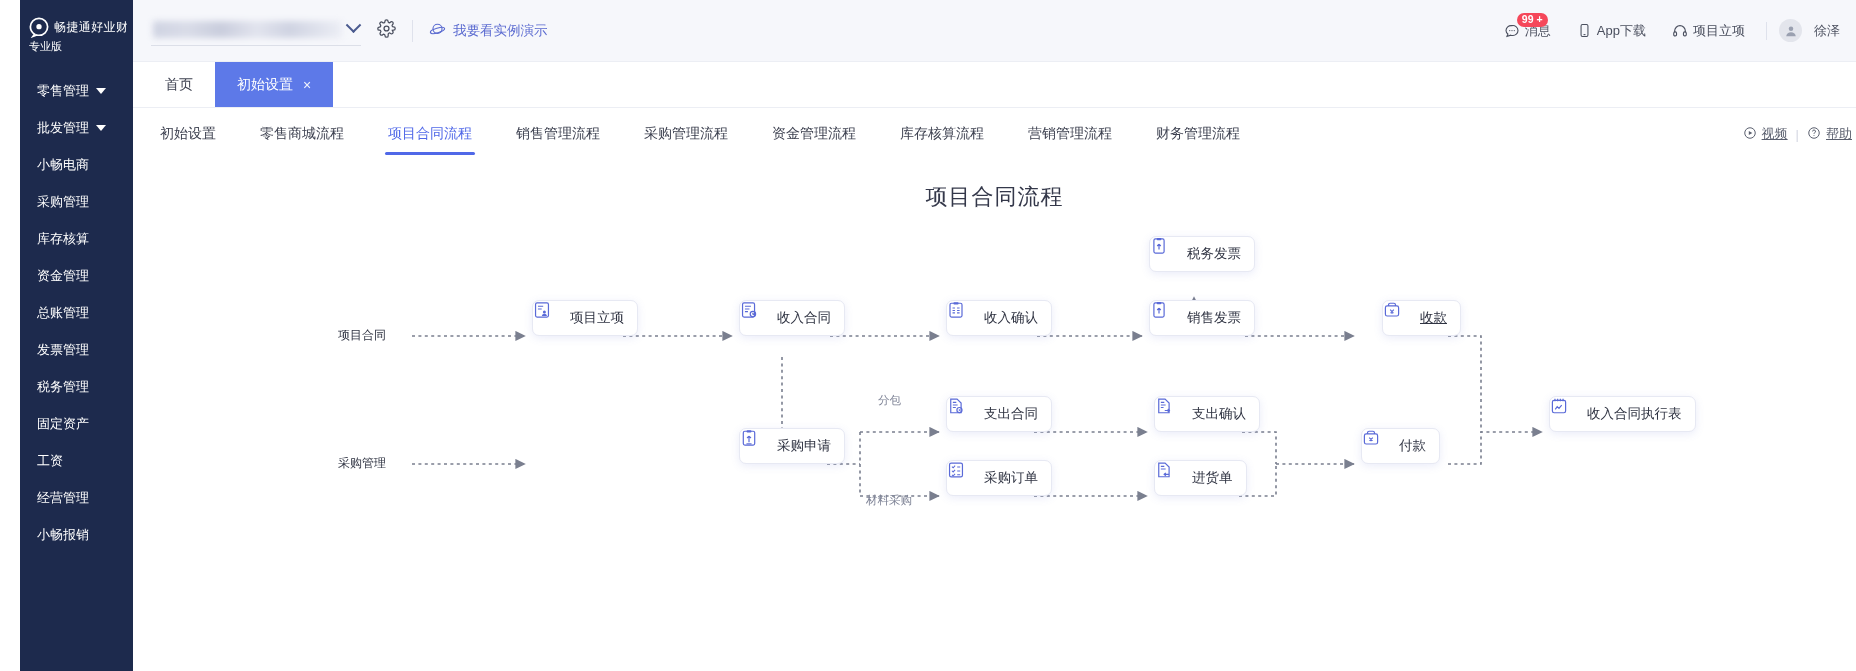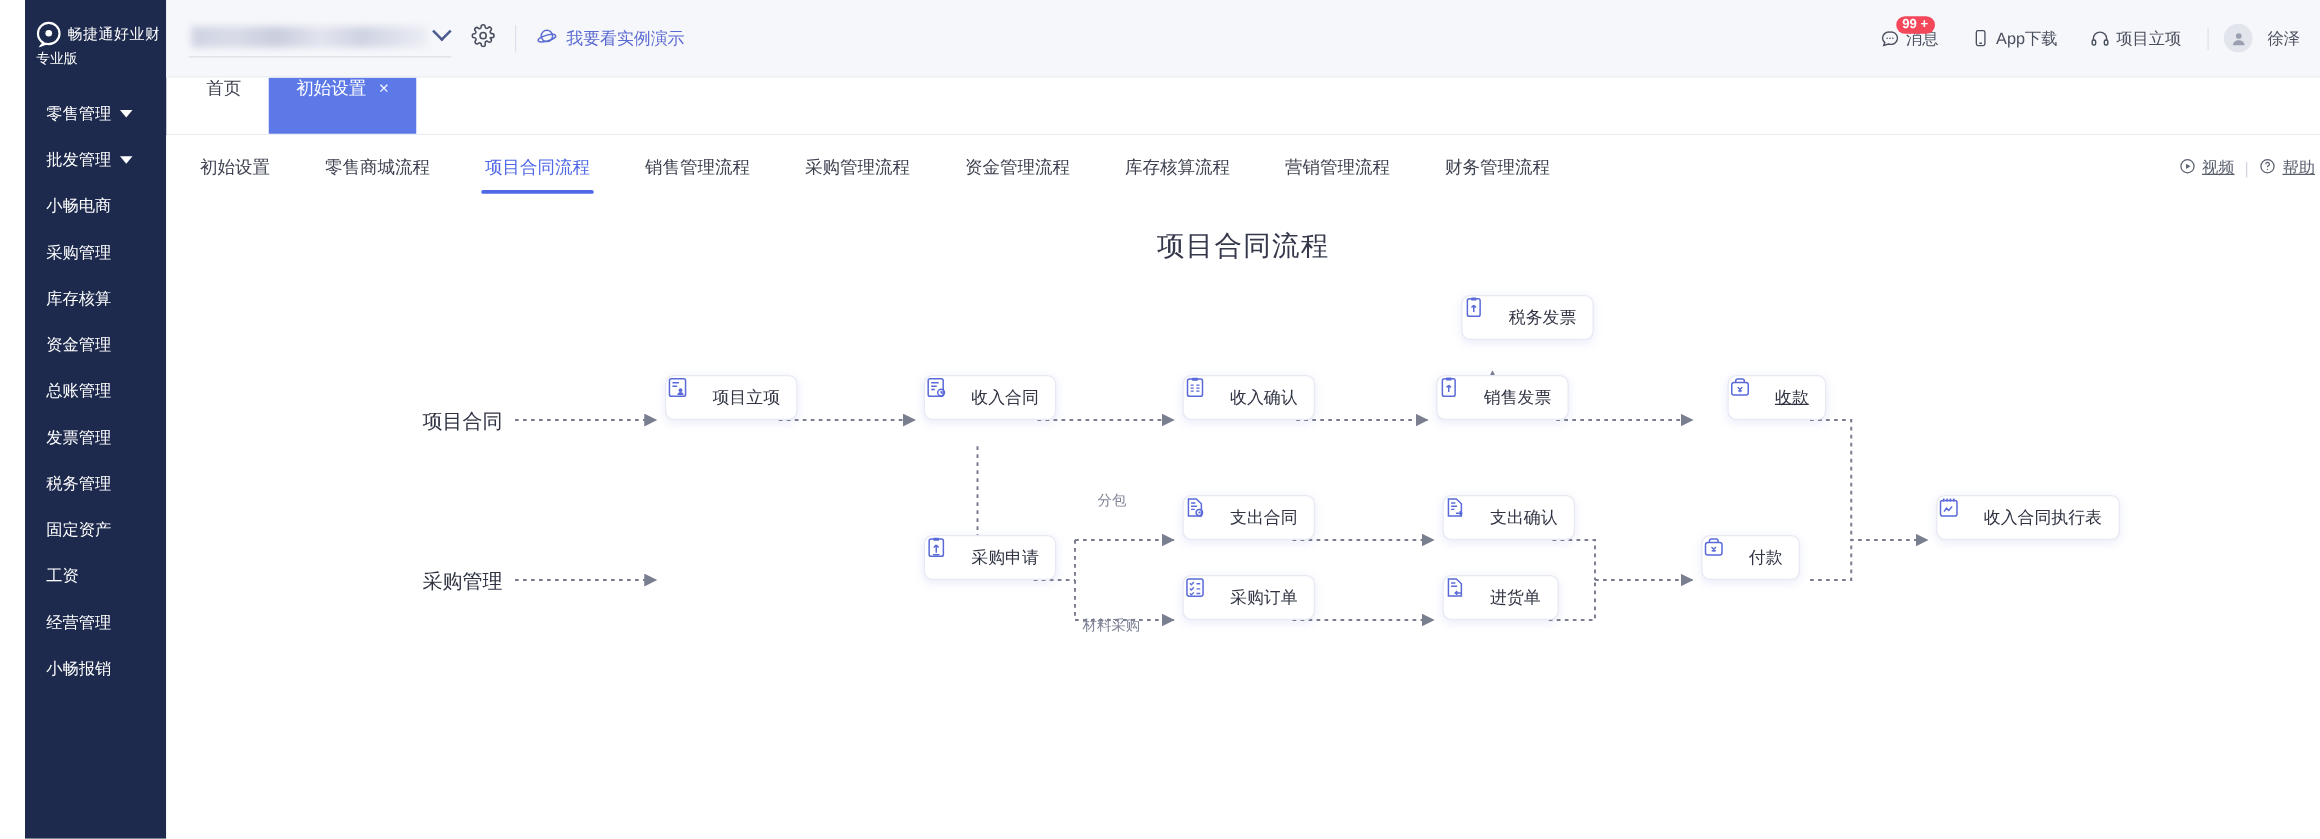--- a/index.html
+++ b/index.html
@@ -95,21 +95,21 @@
     margin-right: 7px;
   }
   .user-name { font-size: 13px; color: #4a4f5e; max-width: 36px; overflow: hidden; white-space: nowrap; }
 
   
   .pagetabs {
     height: 46px; background: #fff; display: flex; align-items: stretch;
     border-bottom: 1px solid #eceef4; padding-left: 10px;
   }
   .ptab {
-    display: flex; align-items: flex-start; justify-content: center;
+    display: flex; align-items: center; justify-content: center;
     padding: 0 22px; font-size: 14px; color: #3d4150; cursor: pointer;
   }
   .ptab.active { background: #5d79e8; color: #fff; }
   .ptab .x { margin-left: 10px; font-size: 14px; opacity: .92; }
 
   
   .sectiontabs {
     height: 52px; display: flex; align-items: center;
     padding-left: 24px; position: relative; background: #fff;
   }
@@ -142,21 +142,21 @@
   .node {
     position: absolute; height: 36px;
     background: #fff; border: 1px solid #e7e9f3; border-radius: 7px;
     box-shadow: 0 2px 8px rgba(90,106,208,.13);
     display: flex; align-items: center; gap: 8px;
     padding: 0 13px 0 11px; cursor: pointer;
     font-size: 13.5px; color: #2f3342; white-space: nowrap;
   }
   .node .ni { width: 18px; height: 18px; flex: 0 0 18px; display:block; }
   .rowlabel {
-    position: absolute; font-size: 16px; color: #2f3342; white-space: nowrap;
+    position: absolute; font-size: 12px; color: #2f3342; white-space: nowrap;
   }
   .edgelabel {
     position: absolute; font-size: 11.5px; color: #7d8295; white-space: nowrap;
   }
 </style>
 </head>
 <body>
 
 <div class="app">
 
@@ -374,21 +374,21 @@
 
             <path d="M1315,304 L1348,304 L1348,272"></path>
           </g>
         </svg>
 
         <div id="row-labels">
             <div class="rowlabel" style="left: 205px; top: 167px;">项目合同</div>
             <div class="rowlabel" style="left: 205px; top: 295px;">采购管理</div>
           </div>
         <div id="flow-nodes">
-            <div class="node" style="left: 1016px; top: 76px; margin-left: 20px;">
+            <div class="node" style="left: 1016px; top: 76px;">
               <span class="ni">
                 <svg width="18" height="18" viewBox="0 0 24 24">
                   <rect x="5.2" y="2.6" width="13.6" height="18.8" rx="2" fill="none" stroke="#5a6ad8" stroke-width="1.6"></rect>
                   <rect x="9" y="1.4" width="6" height="3" rx="1" fill="#5a6ad8"></rect>
                   <path d="M12 16.8V9.6M12 9.6l-2.4 2.4M12 9.6l2.4 2.4" stroke="#5a6ad8" stroke-width="1.6" fill="none"></path>
                 </svg>
               </span>
               <span>税务发票</span>
             </div>
             <div class="node" style="left: 399px; top: 140px;">

